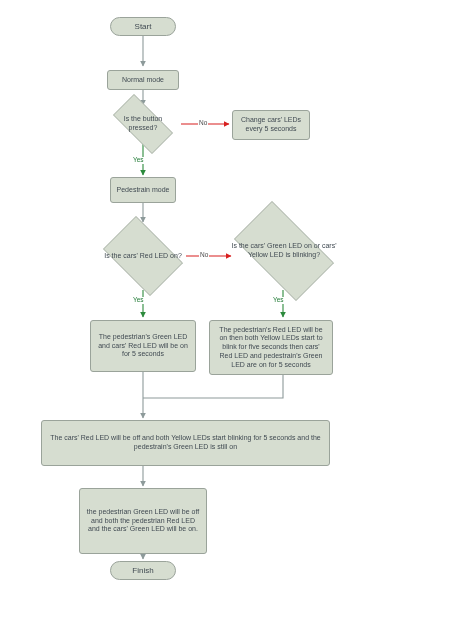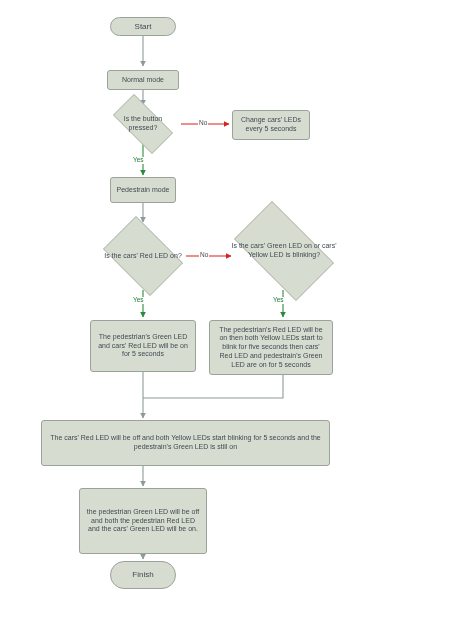--- a/index.html
+++ b/index.html
@@ -168,21 +168,21 @@
   </div>
 
   <div class="node process" style="left:41px; top:420px; width:289px; height:46px;">
     <span>The cars' Red LED will be off and both Yellow LEDs start blinking for 5 seconds and the pedestrain's Green LED is still on</span>
   </div>
 
   <div class="node process" style="left:79px; top:488px; width:128px; height:66px;">
     <span>the pedestrian Green LED will be off and both the pedestrian Red LED and the cars' Green LED will be on.</span>
   </div>
 
-  <div class="node terminal" style="left:110px; top:561px; width:66px; height:28px;">
+  <div class="node terminal" style="left:110px; top:561px; width:66px; height:19px;">
     <span>Finish</span>
   </div>
 
   <div class="edge-label no" style="left:198px; top:120px;">No</div>
   <div class="edge-label yes" style="left:132px; top:157px;">Yes</div>
   <div class="edge-label no" style="left:199px; top:252px;">No</div>
   <div class="edge-label yes" style="left:132px; top:297px;">Yes</div>
   <div class="edge-label yes" style="left:272px; top:297px;">Yes</div>
 
 </div>

